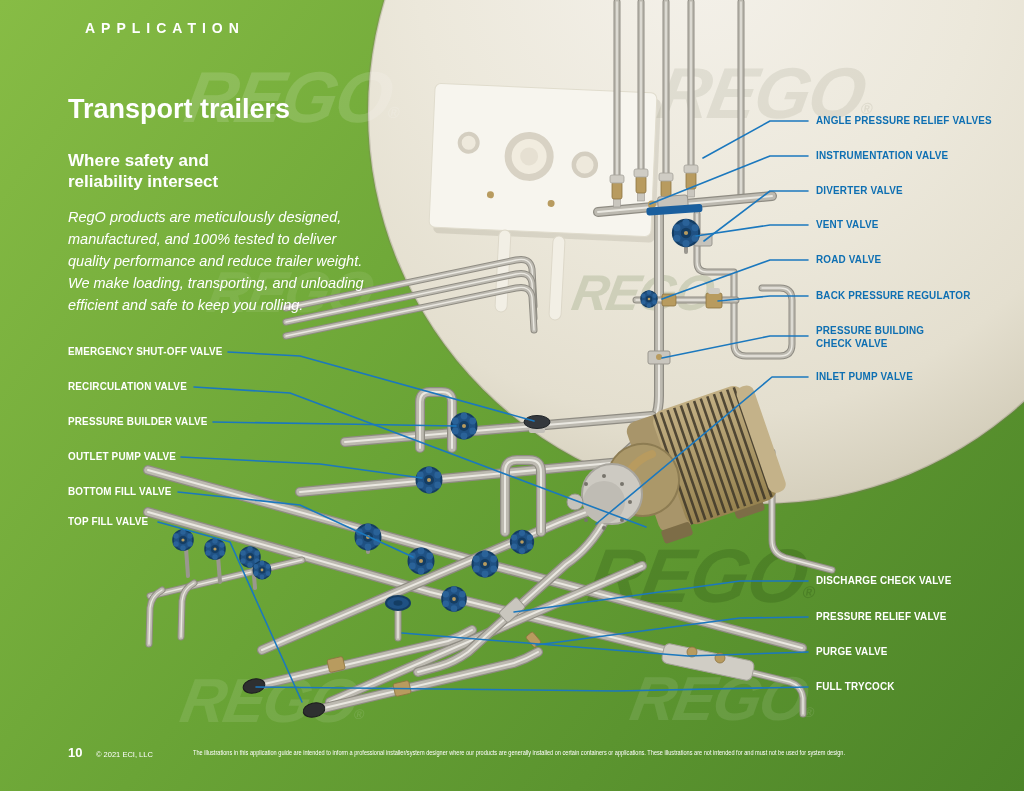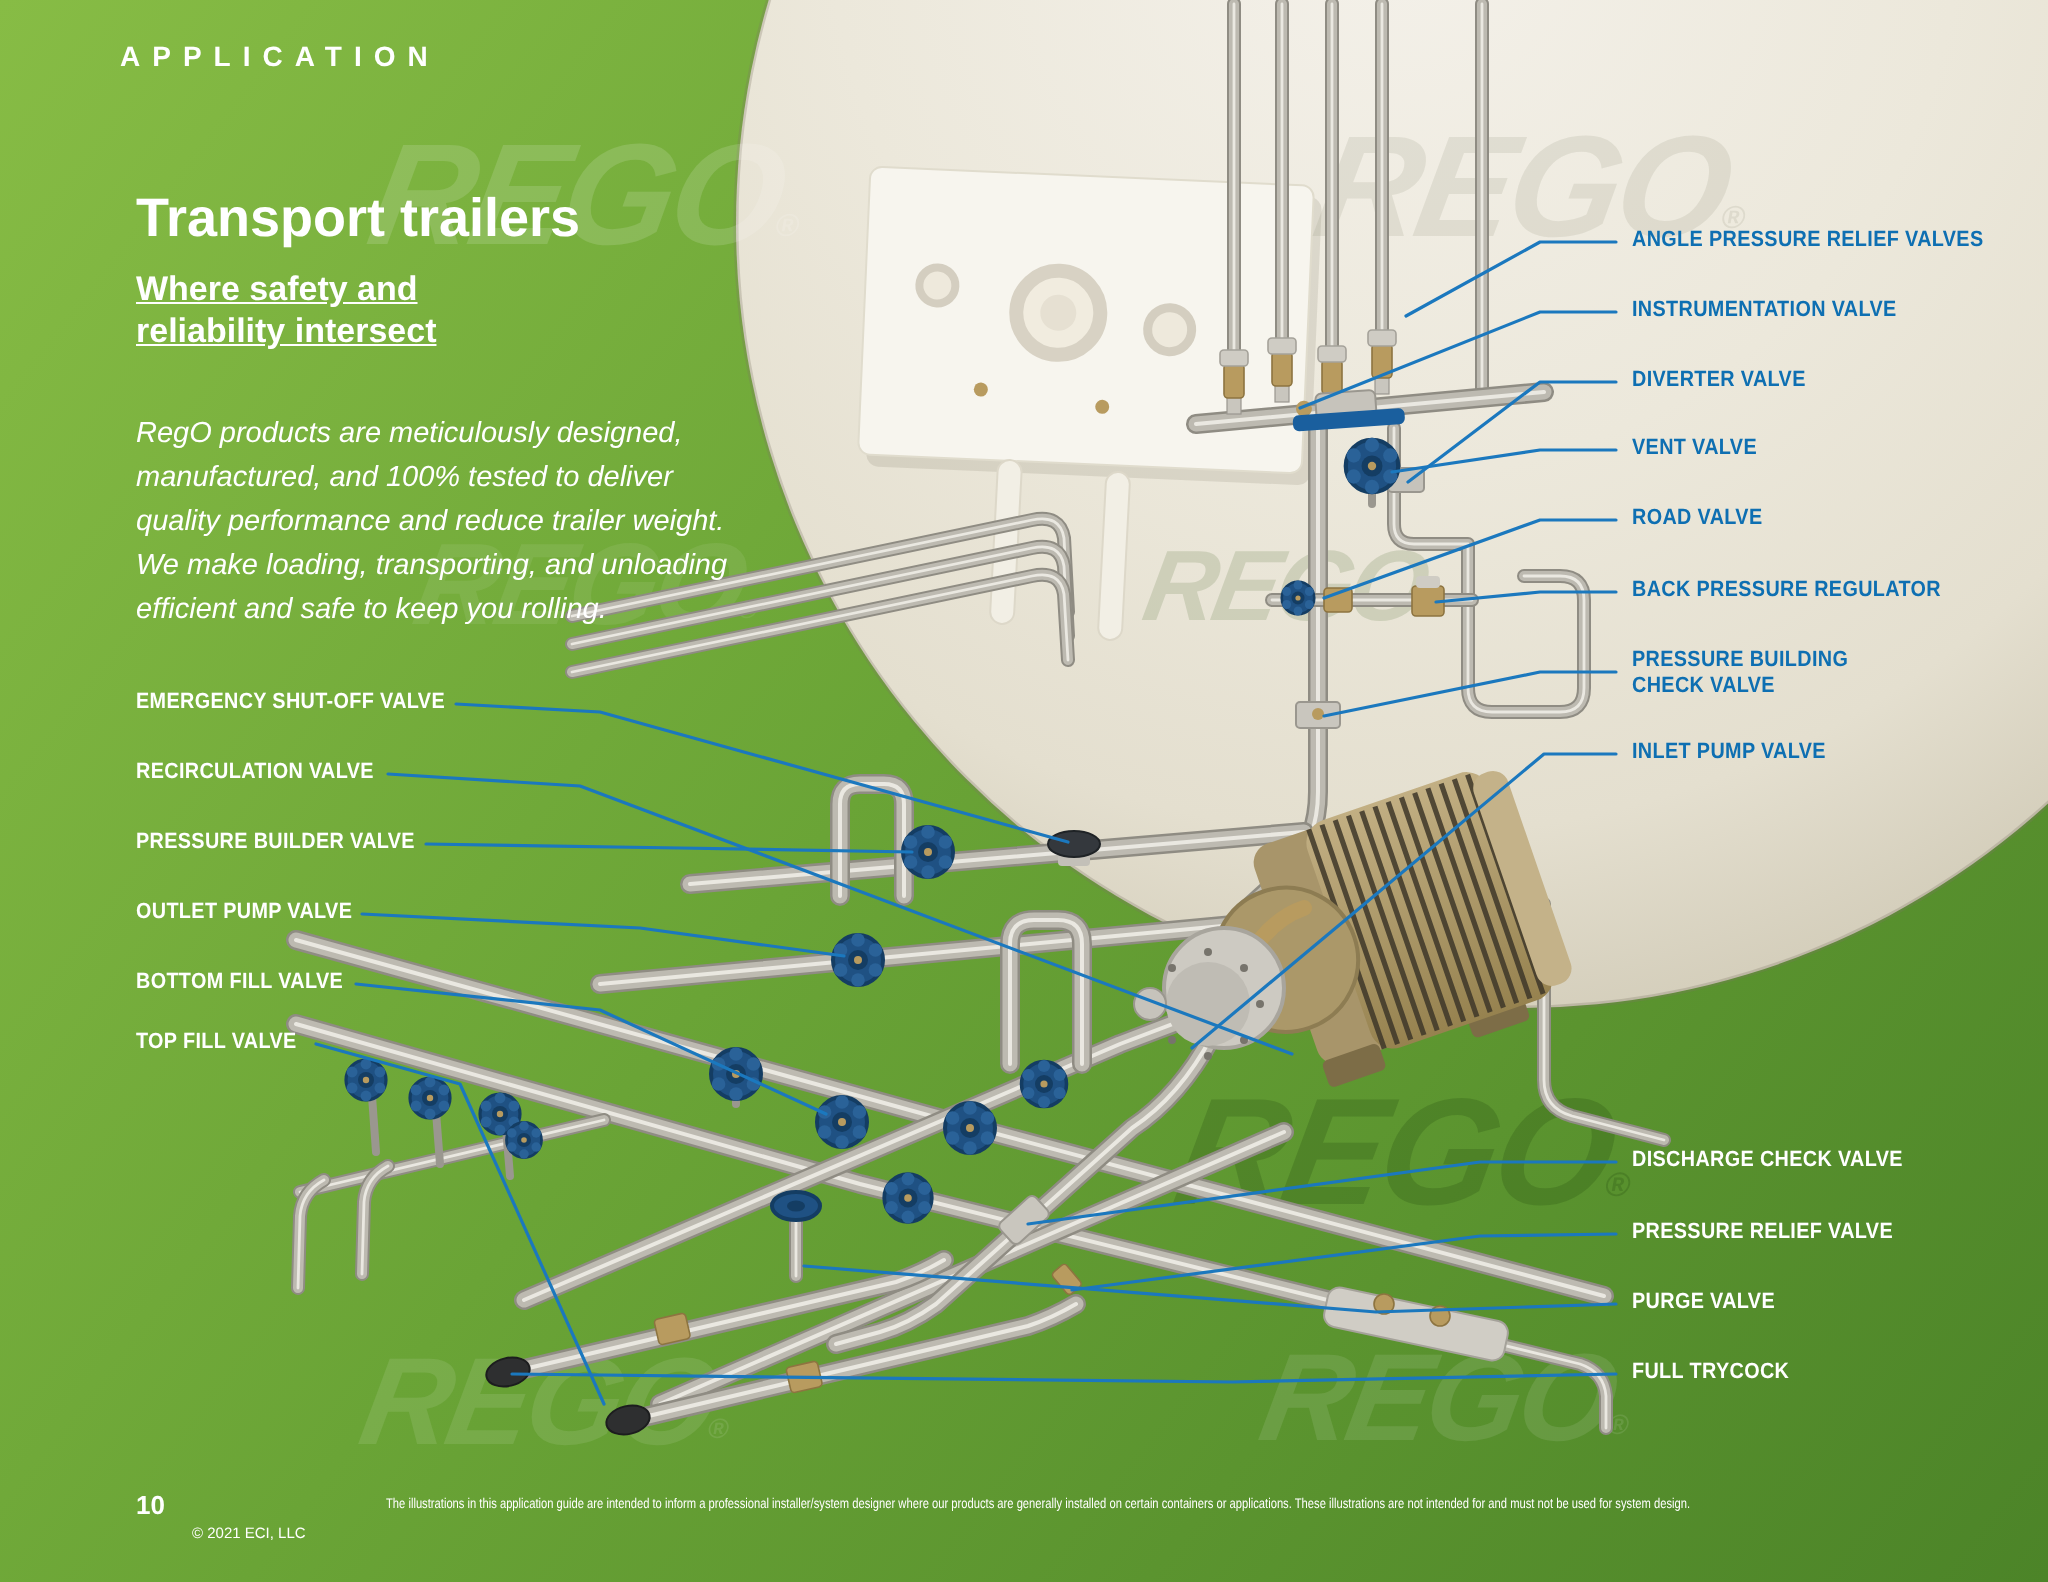--- a/index.html
+++ b/index.html
@@ -12,21 +12,21 @@
   .txt{position:absolute;color:#fff;}
   .eyebrow{font-size:14px;font-weight:600;letter-spacing:6px;}
   .title{font-size:27px;font-weight:700;text-align:right;}
   .subtitle{font-size:17px;font-weight:700;line-height:1.25;white-space:pre-line;}
   .body-copy{font-size:14.5px;line-height:1.52;width:312px;font-style:italic;}
   .lbl{position:absolute;font-size:11px;font-weight:700;letter-spacing:.2px;
        transform:scaleX(.9);transform-origin:left center;white-space:pre-line;line-height:1.15;}
   .lbl.white{color:#ffffff;}
   .lbl.blue{color:#0e6fb2;}
   .footer-page{font-size:13px;font-weight:700;text-align:right;}
-  .footer-copy{font-size:7.5px;margin-top:12px;}
+  .footer-copy{font-size:7.5px;}
   .footer-disc{font-size:7px;white-space:nowrap;transform:scaleX(.8);transform-origin:left center;}
   
   .pd{stroke:#8f8c83;stroke-width:10;fill:none;stroke-linecap:round;stroke-linejoin:round;}
   .pb{stroke:#bdbab1;stroke-width:7.5;fill:none;stroke-linecap:round;stroke-linejoin:round;}
   .ph{stroke:#eae8e1;stroke-width:2;fill:none;stroke-linecap:round;stroke-linejoin:round;}
   .td{stroke:#8f8c83;stroke-width:7;fill:none;stroke-linecap:round;stroke-linejoin:round;}
   .tb{stroke:#bdbab1;stroke-width:5;fill:none;stroke-linecap:round;stroke-linejoin:round;}
   .th{stroke:#eae8e1;stroke-width:1.4;fill:none;stroke-linecap:round;stroke-linejoin:round;}
   .st{stroke:#9a978f;stroke-width:4;fill:none;stroke-linecap:round;}
   .leader{stroke:#1b78be;stroke-width:1.6;fill:none;stroke-linejoin:round;stroke-linecap:round;}
@@ -338,23 +338,23 @@
     <polyline class="leader" points="808,687 616,691 256,687"></polyline>
     <polyline class="leader" points="228,352 300,356 534,421"></polyline>
     <polyline class="leader" points="194,387 290,393 646,527"></polyline>
     <polyline class="leader" points="213,422 340,424 456,426"></polyline>
     <polyline class="leader" points="181,457 320,464 422,478"></polyline>
     <polyline class="leader" points="178,492 300,505 413,557"></polyline>
     <polyline class="leader" points="158,522 230,542 302,702"></polyline>
   </g>
 </svg>
 
-  <div class="txt eyebrow" style="left:60px;top:20px;text-align:right;">APPLICATION</div>
+  <div class="txt eyebrow" style="left:85px;top:20px;text-align:right;">APPLICATION</div>
   <div class="txt title" style="left:68px;top:94px;">Transport trailers</div>
-  <div class="txt subtitle" style="left:68px;top:134px;text-decoration:underline;">Where safety and
+  <div class="txt subtitle" style="left:68px;top:150px;">Where safety and
 reliability intersect</div>
   <div class="txt body-copy" style="left:68px;top:206px;">RegO products are meticulously designed, manufactured, and 100% tested to deliver quality performance and reduce trailer weight. We make loading, transporting, and unloading efficient and safe to keep you rolling.</div>
 
   <div class="lbl blue" style="left:816px;top:114px;">ANGLE PRESSURE RELIEF VALVES</div>
   <div class="lbl blue" style="left:816px;top:149px;">INSTRUMENTATION VALVE</div>
   <div class="lbl blue" style="left:816px;top:184px;">DIVERTER VALVE</div>
   <div class="lbl blue" style="left:816px;top:218px;">VENT VALVE</div>
   <div class="lbl blue" style="left:816px;top:253px;">ROAD VALVE</div>
   <div class="lbl blue" style="left:816px;top:289px;">BACK PRESSURE REGULATOR</div>
   <div class="lbl blue" style="left:816px;top:324px;">PRESSURE BUILDING

